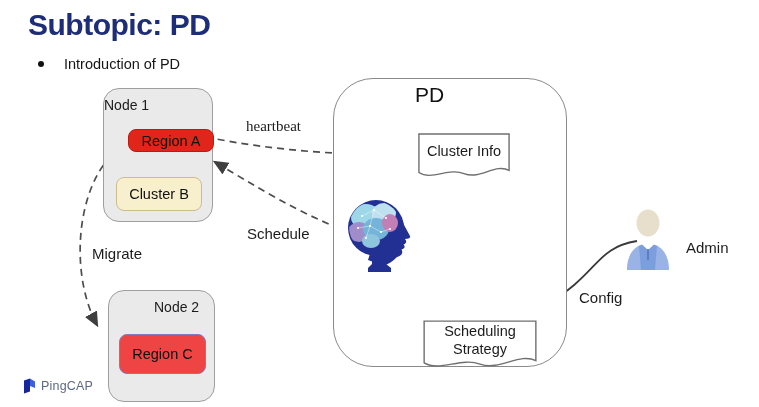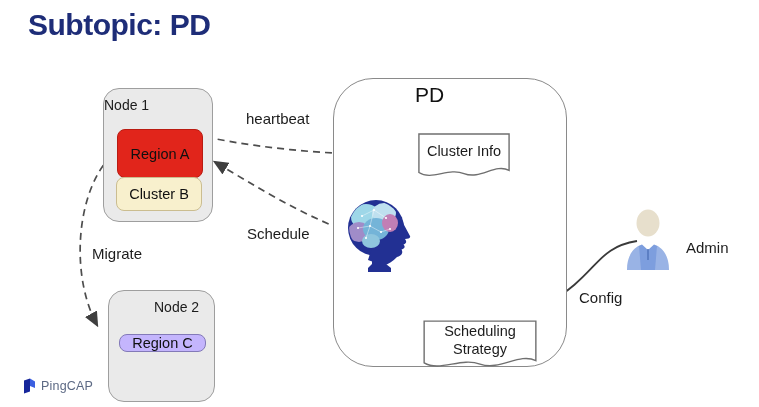--- a/index.html
+++ b/index.html
@@ -21,23 +21,23 @@
     box-sizing:border-box;
   }
   .node1{left:103px;top:88px;width:110px;height:134px;}
   .node2{left:108px;top:290px;width:107px;height:112px;padding-left:45px;}
   .node-title{font-size:14px;color:#1c1c1c;margin-top:8px;}
   .region{
     position:absolute;box-sizing:border-box;border-radius:8px;
     display:flex;align-items:center;justify-content:center;
     font-size:14.5px;color:#101010;
   }
-  .region-a{left:13px;top:40px;width:86px;height:49px;background:#e1251b;border:1.5px solid #ba1b11;}
+  .region-a{left:24px;top:40px;width:86px;height:23px;background:#e1251b;border:1.5px solid #ba1b11;}
   .region-b{left:12px;top:88px;width:86px;height:34px;background:#f8f0cd;border:1.5px solid #cbbd90;}
-  .region-c{left:10px;top:43px;width:87px;height:18px;background:#c4b5fd;border:1.5px solid #837ab8;}
+  .region-c{left:10px;top:43px;width:87px;height:40px;background:#ef4444;border:1.5px solid #837ab8;}
   
   .pd-box{
     left:333px;top:78px;width:234px;height:289px;border:1.5px solid #8a8a8a;
     border-radius:40px;background:#ffffff;box-sizing:border-box;
   }
   .pd-title{left:415px;top:83px;font-size:21px;color:#111;}
   
   .doc{position:absolute;}
   .doc svg{position:absolute;left:0;top:0;width:100%;height:100%;}
   .doc-label{
@@ -53,20 +53,24 @@
   
   .brand{left:22px;top:378px;display:flex;align-items:center;gap:5px;}
   .brand-text{font-size:12.5px;color:#5c6984;letter-spacing:0.2px;}
 </style>
 </head>
 <body>
 
 <div class="stage">
 
   <div class="abs title">Subtopic: PD</div>
+  <div class="abs bullet-row">
+    <span class="bullet-dot"></span>
+    <span class="bullet-text">Introduction of PD</span>
+  </div>
 
   <svg class="abs arrows">
     <defs>
       <marker id="ah" markerWidth="9" markerHeight="8" refX="7.5" refY="4" orient="auto">
         <path d="M0,0 L9,4 L0,8 Z" fill="#3f3f3f"></path>
       </marker>
     </defs>
     <path d="M 206 137 C 270 150, 350 157, 409 153" fill="none" stroke="#4d4d4d" stroke-width="1.7" stroke-dasharray="7 5" marker-end="url(#ah)"></path>
     <path d="M 351 233 C 300 214, 255 186, 215 162" fill="none" stroke="#4d4d4d" stroke-width="1.7" stroke-dasharray="7 5" marker-end="url(#ah)"></path>
     <path d="M 111 156 C 76 192, 70 275, 97 325" fill="none" stroke="#4d4d4d" stroke-width="1.7" stroke-dasharray="7 5" marker-end="url(#ah)"></path>
@@ -133,21 +137,21 @@
 
   <svg class="abs" style="left:622px;top:208px;width:52px;height:62px;" viewBox="0 0 52 62">
     <ellipse cx="26" cy="15" rx="11.5" ry="13.5" fill="#e7dfcc"></ellipse>
     <path d="M5,62 C5,47 12,39 20,36.5 L26,42 L32,36.5 C40,39 47,47 47,62 Z" fill="#7d9ede"></path>
     <path d="M22,36 L26,42 L30,36 Z" fill="#ffffff" opacity="0.9"></path>
     <rect x="25.2" y="41" width="1.6" height="11" fill="#5578bd"></rect>
     <path d="M5,62 C5,49 10,41 17,38 L19,62 Z" fill="#ffffff" opacity="0.22"></path>
     <path d="M47,62 C47,49 42,41 35,38 L33,62 Z" fill="#ffffff" opacity="0.22"></path>
   </svg>
 
-  <div class="abs edge-label" style="left:246px;top:110px;">heartbeat</div>
+  <div class="abs edge-label" style="left:246px;top:118px;font-family:Liberation Serif, serif;">heartbeat</div>
   <div class="abs edge-label" style="left:247px;top:225px;">Schedule</div>
   <div class="abs edge-label" style="left:92px;top:245px;">Migrate</div>
   <div class="abs edge-label" style="left:579px;top:266px;margin-top:23px;">Config</div>
   <div class="abs edge-label" style="left:686px;top:239px;">Admin</div>
 
   <div class="abs brand">
     <svg width="14" height="16" viewBox="0 0 14 16">
       <path d="M2,2.5 L8,0.5 L8,13.5 L2,15.5 Z" fill="#16269b"></path>
       <path d="M8,0.5 L13,3.5 L13,10 L8,8 Z" fill="#3b5fe0"></path>
     </svg>

